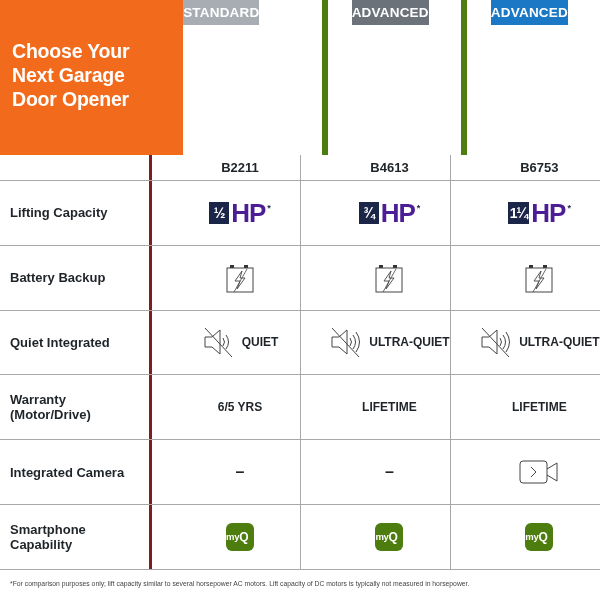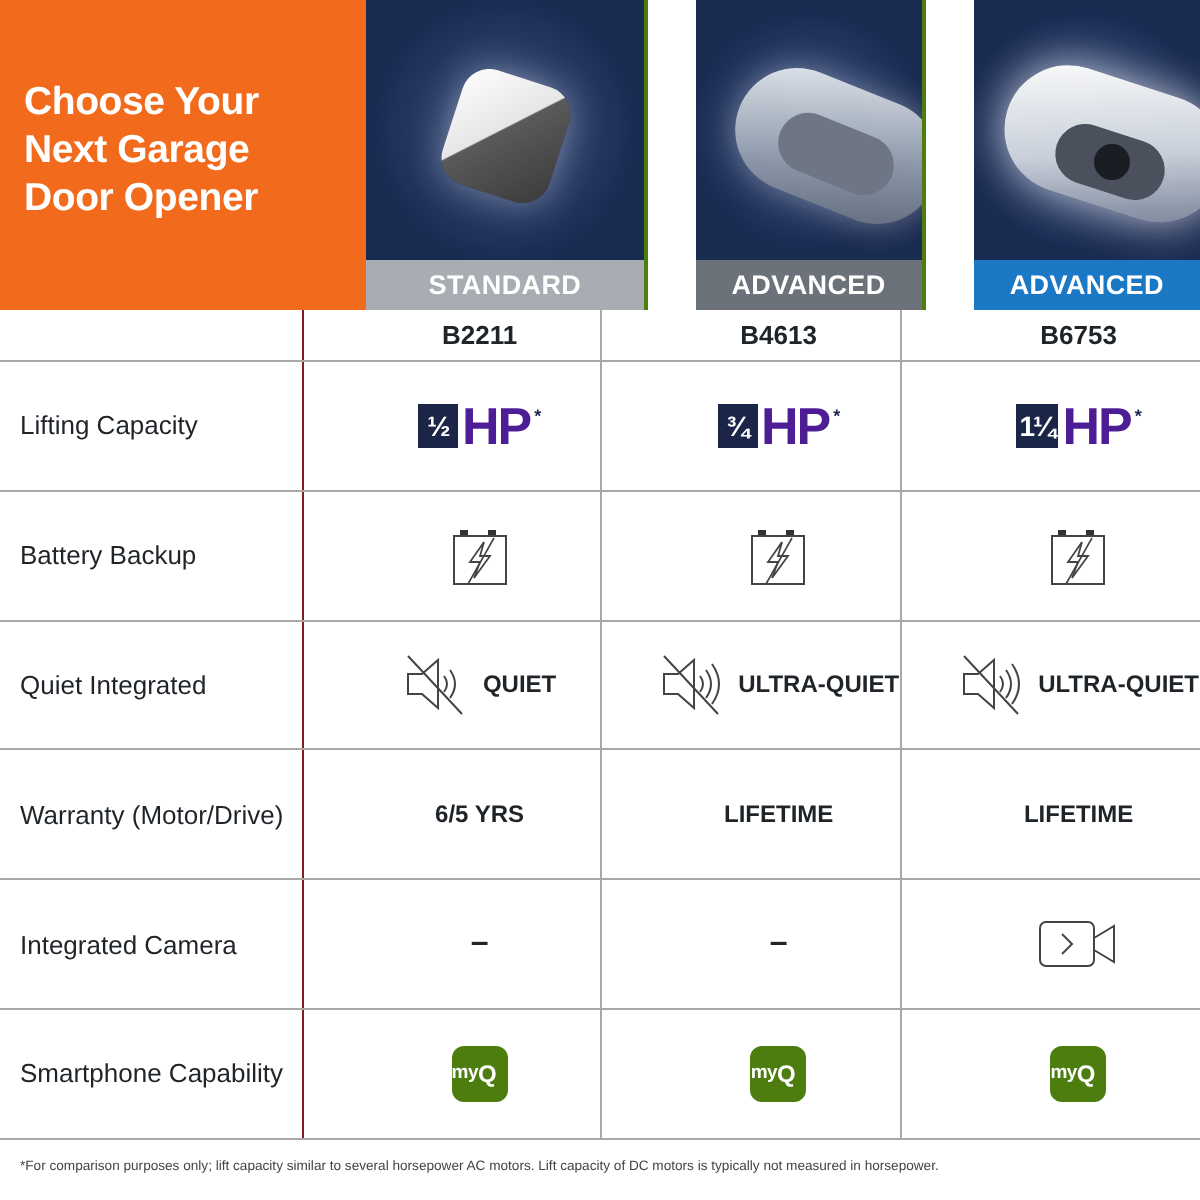--- a/index.html
+++ b/index.html
@@ -3,39 +3,39 @@
 <meta charset="utf-8">
 <style>
   * { box-sizing: border-box; margin: 0; padding: 0; }
   html, body { width: 600px; height: 600px; background: #ffffff; overflow: hidden; }
   body { font-family: "Liberation Sans", "DejaVu Sans", sans-serif; color: #1a1a1a; position: relative; }
 
   .header { position: absolute; left: 0; top: 0; width: 600px; height: 155px; display: flex; }
   .title-block { width: 187px; height: 155px; background: #f26a1b; display: flex; align-items: center; padding-left: 12px; }
   .title-text { color: #ffffff; font-weight: bold; font-size: 19.5px; line-height: 24px; white-space: pre-line; letter-spacing: -0.2px; margin-top: -5px; }
 
-  .prod-col { width: 141.67px; height: 155px; display: flex; flex-direction: column; }
-  .prod-col + .prod-col { border-left: 2px solid #4d7c0f; padding-left: 24px; }
+  .prod-col { width: 141.67px; height: 155px; display: flex; }
+  .prod-col + .prod-col { border-left: 6px solid #4d7c0f; padding-left: 24px; }
   .prod-img { height: 130px; background: radial-gradient(circle at 50% 50%, #6a7aa0 0%, #2c3f6b 35%, #1a2b52 70%); position: relative; overflow: hidden; }
   .tier { height: 25px; color: #fff; font-weight: bold; font-size: 13.5px; display: flex; align-items: center; justify-content: center; letter-spacing: 0.2px; }
 
   
   .opener { position: absolute; }
   .std-body { left: 42px; top: 38px; width: 56px; height: 60px; background: linear-gradient(135deg,#ffffff 0%,#e6e6e6 45%,#5a5a5a 46%,#3a3a3a 100%); border-radius: 14px; transform: rotate(18deg); box-shadow: 0 0 18px rgba(255,255,255,0.35); }
   .adv-body { left: 18px; top: 42px; width: 105px; height: 62px; background: linear-gradient(160deg,#e8ecf2 0%,#8a96a8 60%,#5c6678 100%); border-radius: 34px; transform: rotate(22deg); box-shadow: 0 0 16px rgba(255,255,255,0.35); }
   .adv-inner { left: 40px; top: 62px; width: 60px; height: 30px; background: #6e7584; border-radius: 16px; transform: rotate(22deg); }
   .prem-body { left: 14px; top: 40px; width: 112px; height: 64px; background: linear-gradient(160deg,#ffffff 0%,#c9d0da 55%,#6e7890 100%); border-radius: 36px; transform: rotate(18deg); box-shadow: 0 0 22px rgba(255,255,255,0.7); }
   .prem-inner { left: 40px; top: 66px; width: 56px; height: 30px; background: #4a505c; border-radius: 16px; transform: rotate(18deg); }
   .prem-cam { left: 60px; top: 72px; width: 18px; height: 18px; background: #1a1d24; border-radius: 50%; }
 
   .table { position: absolute; left: 0; top: 155px; width: 600px; }
   .row { display: flex; border-bottom: 1px solid #a8a8a8; gap: 28px; }
   .model-row { height: 26px; }
   .feat-row { height: 64.8px; }
-  .label-cell { width: 175px; display: flex; align-items: center; padding-left: 10px; font-weight: normal; font-size: 13px; color: #1f2429; border-right: 1px solid #7f1d1d; }
+  .label-cell { width: 175px; display: flex; align-items: center; padding-left: 10px; font-weight: bold; font-size: 13px; color: #1f2429; border-right: 3px solid #7f1d1d; }
   .cell { width: 141.67px; display: flex; align-items: center; justify-content: center; border-right: 1px solid #a8a8a8; font-weight: bold; font-size: 12px; color: #1f2429; }
   .cell:last-child { border-right: none; }
   .model-row .cell { font-size: 13px; }
 
   .hp { display: flex; align-items: center; gap: 2px; }
   .hp-frac { background: #1b2547; color: #fff; font-weight: bold; font-size: 14px; height: 22px; min-width: 20px; padding: 0 2px; display: flex; align-items: center; justify-content: center; letter-spacing: -1px; }
   .hp-text { color: #4c1d95; font-weight: bold; font-size: 26px; letter-spacing: -1px; line-height: 22px; }
   .hp-star { color: #1b2547; font-size: 9px; align-self: flex-start; margin-top: 1px; }
 
   .quiet { display: flex; align-items: center; gap: 6px; font-size: 12px; }

